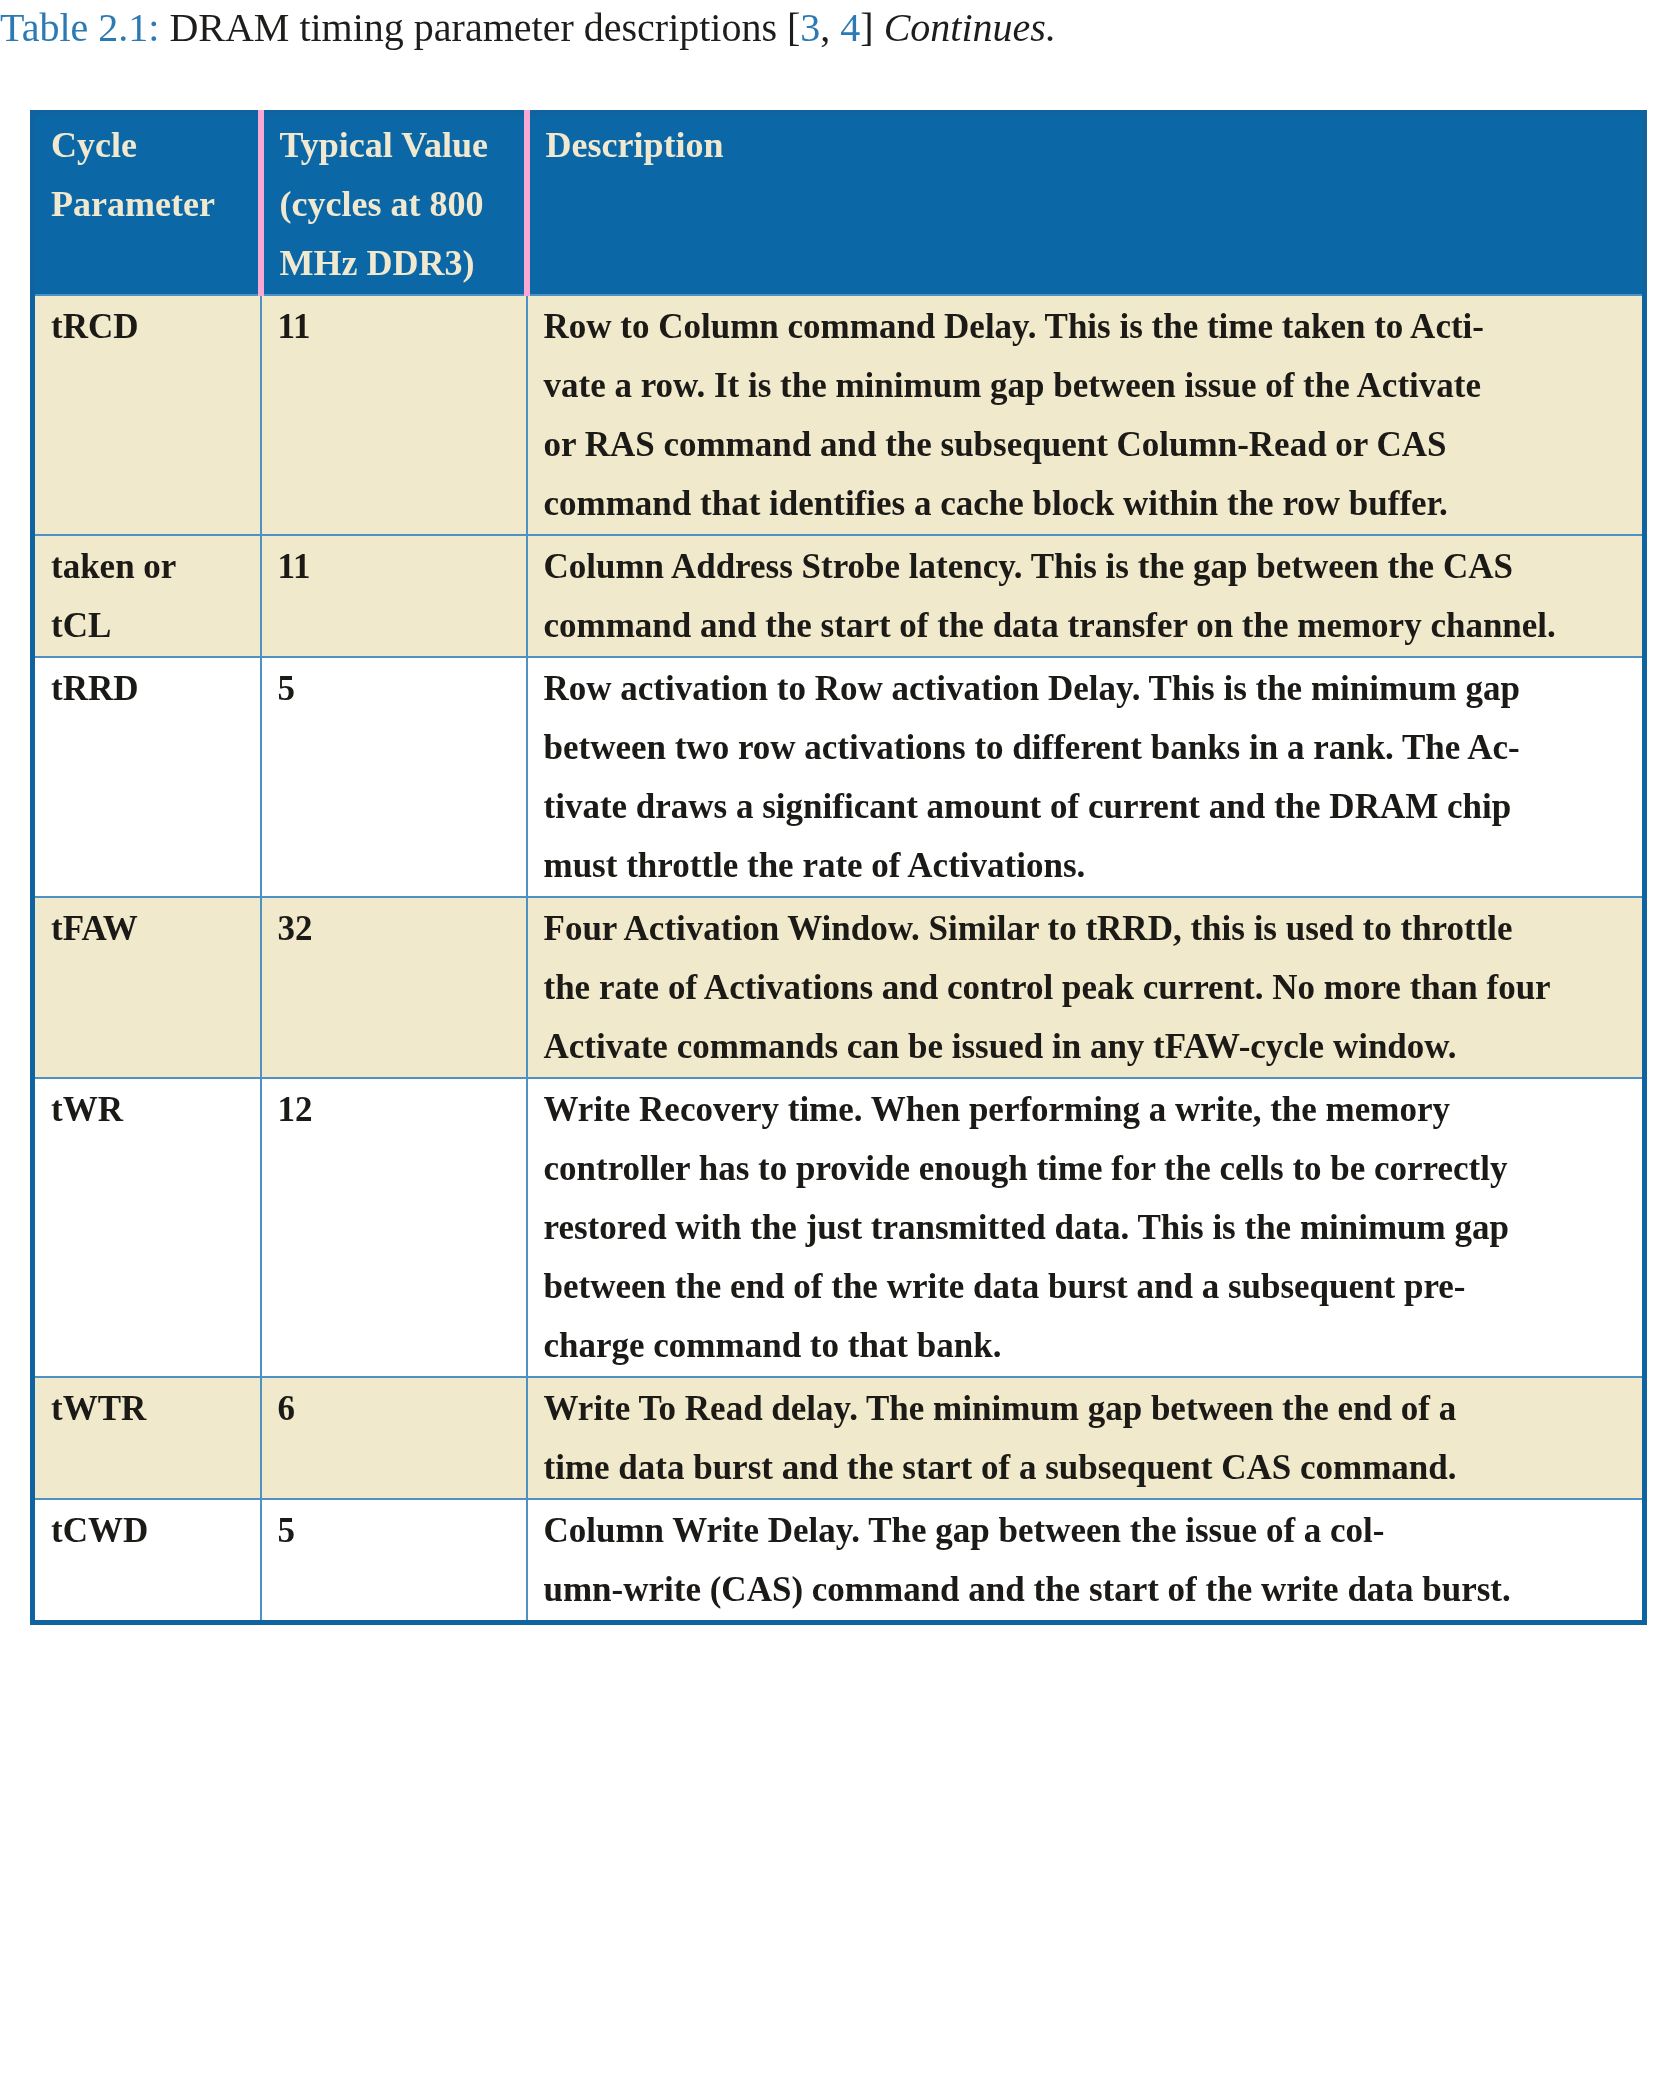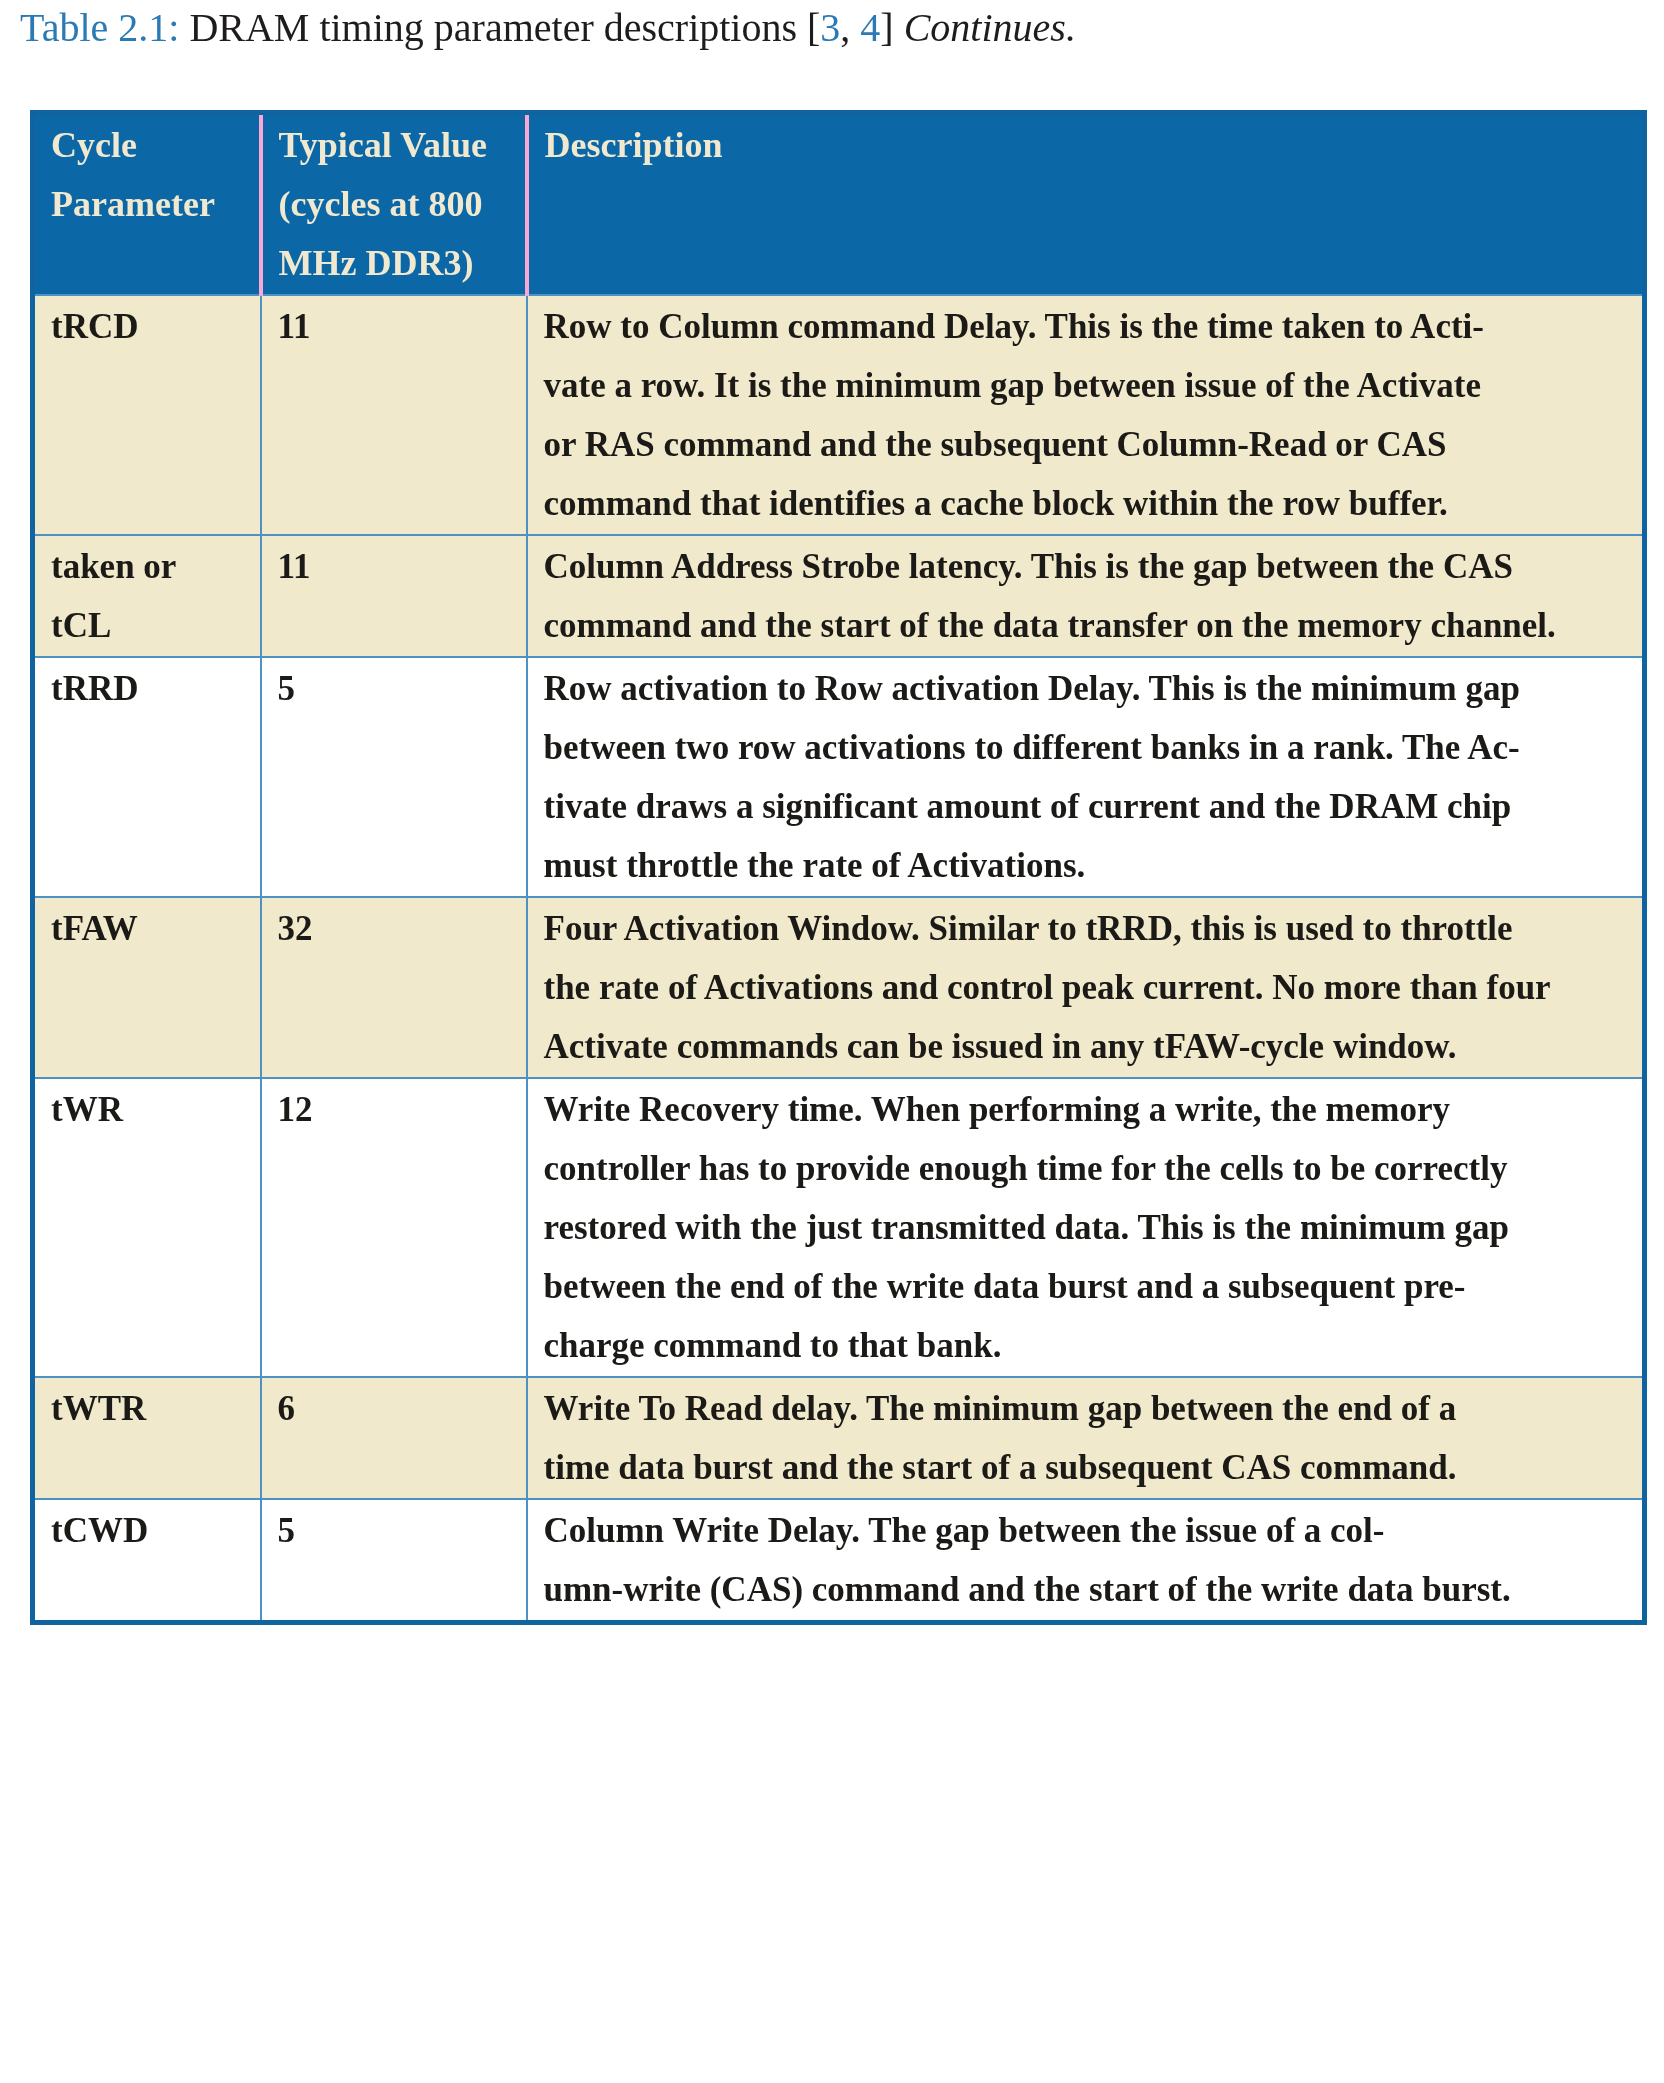--- a/index.html
+++ b/index.html
@@ -5,21 +5,21 @@
   html, body { margin: 0; padding: 0; background: #ffffff; }
   .page {
     position: relative;
     width: 1664px;
     height: 2083px;
     background: #ffffff;
     font-family: "Liberation Serif", "DejaVu Serif", serif;
   }
   .caption {
     position: absolute;
-    left: 20px;
+    left: 0;
     top: 2px;
     font-size: 40px;
     line-height: 52px;
     color: #1f1d1b;
     white-space: nowrap;
   }
   .caption .blue { color: #2b7ab3; }
   .caption .italic { font-style: italic; }
 
   table.dram-table {
@@ -42,21 +42,21 @@
     padding: 1px 14px 1px 16px;
     font-size: 35px;
     line-height: 59px;
     font-weight: bold;
   }
   .dram-table thead th {
     background: #0b67a6;
     color: #f0e9cf;
     font-weight: bold;
     font-size: 36px;
-    border-left: 4px solid #f9a8d4;
+    border-left: 6px solid #f9a8d4;
     border-bottom: 2px solid #4d92c3;
   }
   .dram-table thead th:first-child { border-left: none; }
   .dram-table td {
     color: #1c1a17;
     border: 2px solid #4d92c3;
   }
   tr.shaded td { background: #f0e9cc; }
   tr.plain  td { background: #ffffff; }
 </style>

